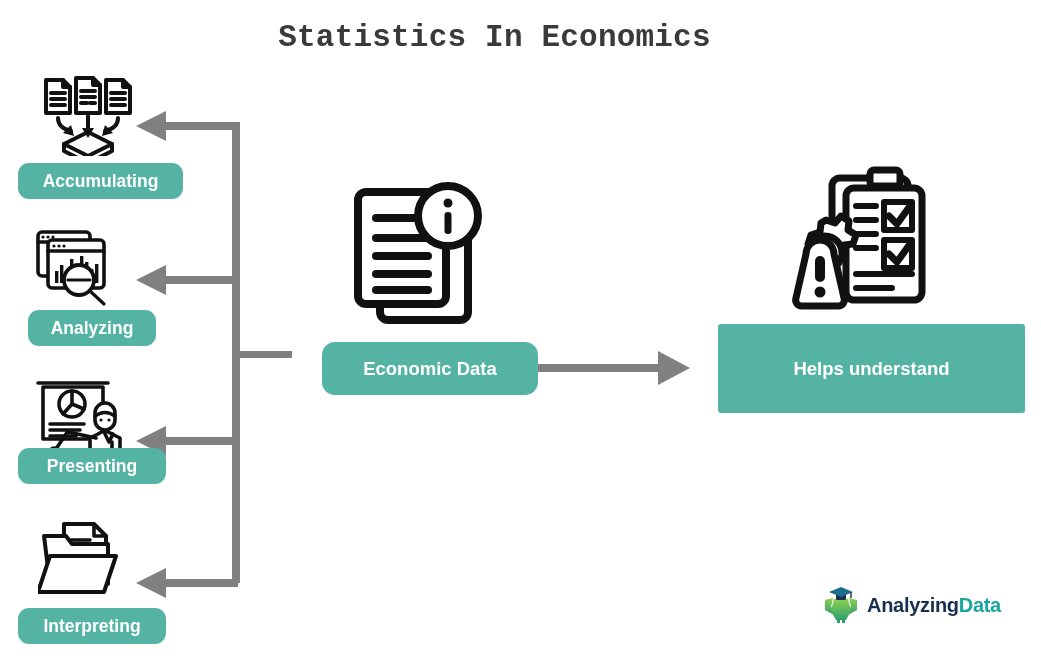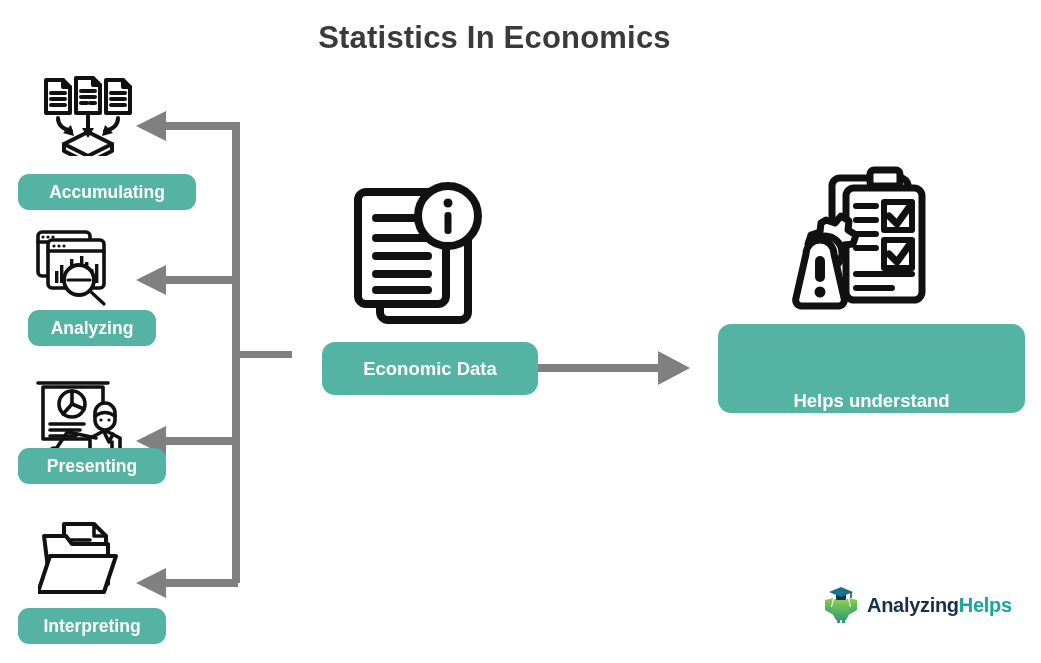--- a/index.html
+++ b/index.html
@@ -22,20 +22,21 @@
   
   #page-title {
     left: 0;
     top: 20px;
     width: 989px;
     text-align: center;
     font-size: 31px;
     font-weight: bold;
     color: #3a3a3a;
     letter-spacing: 0.2px;
+    font-family: Liberation Mono, monospace;
   }
 
   
   .pill {
     background: #55b3a4;
     color: #ffffff;
     border-radius: 11px;
     font-weight: bold;
     display: flex;
     align-items: center;
@@ -52,23 +53,22 @@
   .pill.center {
     font-size: 18.5px;
     width: 216px;
     height: 53px;
     border-radius: 13px;
   }
   .pill.outcome {
     font-size: 18.5px;
     width: 307px;
     height: 89px;
-    border-radius: 13px;
+    border-radius: 3px;
     padding: 0 10px;
-    align-items: flex-end;
   }
   .pill.outcome span { display: block; }
 
   
   .icon-box { display: block; }
 
   
   #connectors { left: 0; top: 0; }
 
   
@@ -149,21 +149,21 @@
         <path d="M48 56 l24 12 -24 12 -24 -12 z"></path>
         <path d="M24 68 v7 l24 12 24 -12 v-7"></path>
       </g>
       <g fill="#111111">
         <polygon points="31,49 34,60 23,57"></polygon>
         <polygon points="48,62 42,52 54,52"></polygon>
         <polygon points="65,49 73,57 62,60"></polygon>
       </g>
     </svg>
   </div>
-  <div class="abs pill step" style="left:18px; top:174px; width:178px;">Accumulating</div>
+  <div class="abs pill step" style="left:18px; top:163px; width:165px;">Accumulating</div>
 
   <div class="abs icon-box" style="left:34px; top:228px;">
     <svg width="92" height="80" viewBox="0 0 92 80">
       <g fill="none" stroke="#111111" stroke-width="3.6" stroke-linecap="round" stroke-linejoin="round">
 
         <rect x="4" y="4" width="52" height="44" rx="4"></rect>
         <line x1="4" y1="14" x2="56" y2="14"></line>
 
         <rect x="14" y="12" width="56" height="48" rx="4" fill="#ffffff"></rect>
         <line x1="14" y1="23" x2="70" y2="23"></line>
@@ -341,17 +341,17 @@
 
       <path d="M12 13 h14 l3 12 -5 9 h-10 l-5 -9 z" fill="url(#gGreen)"></path>
 
       <path d="M15 33 h3 v4 h-3 z M20 33 h3 v4 h-3 z" fill="#2f9e6e"></path>
 
       <rect x="14" y="7" width="10" height="7" rx="1.6" fill="#17304f"></rect>
       <polygon points="19,1 31,6 19,11 7,6" fill="#1b6f8c"></polygon>
       <line x1="29" y1="6" x2="29" y2="12" stroke="#17304f" stroke-width="1.4"></line>
     </svg>
     <div class="logo-word">
-      <span class="logo-wall">Analyzing</span><span class="logo-mojo">Helps</span>
+      <span class="logo-wall">Analyzing</span><span class="logo-mojo">Data</span>
     </div>
   </div>
 
 </div>
 
 </body></html>

